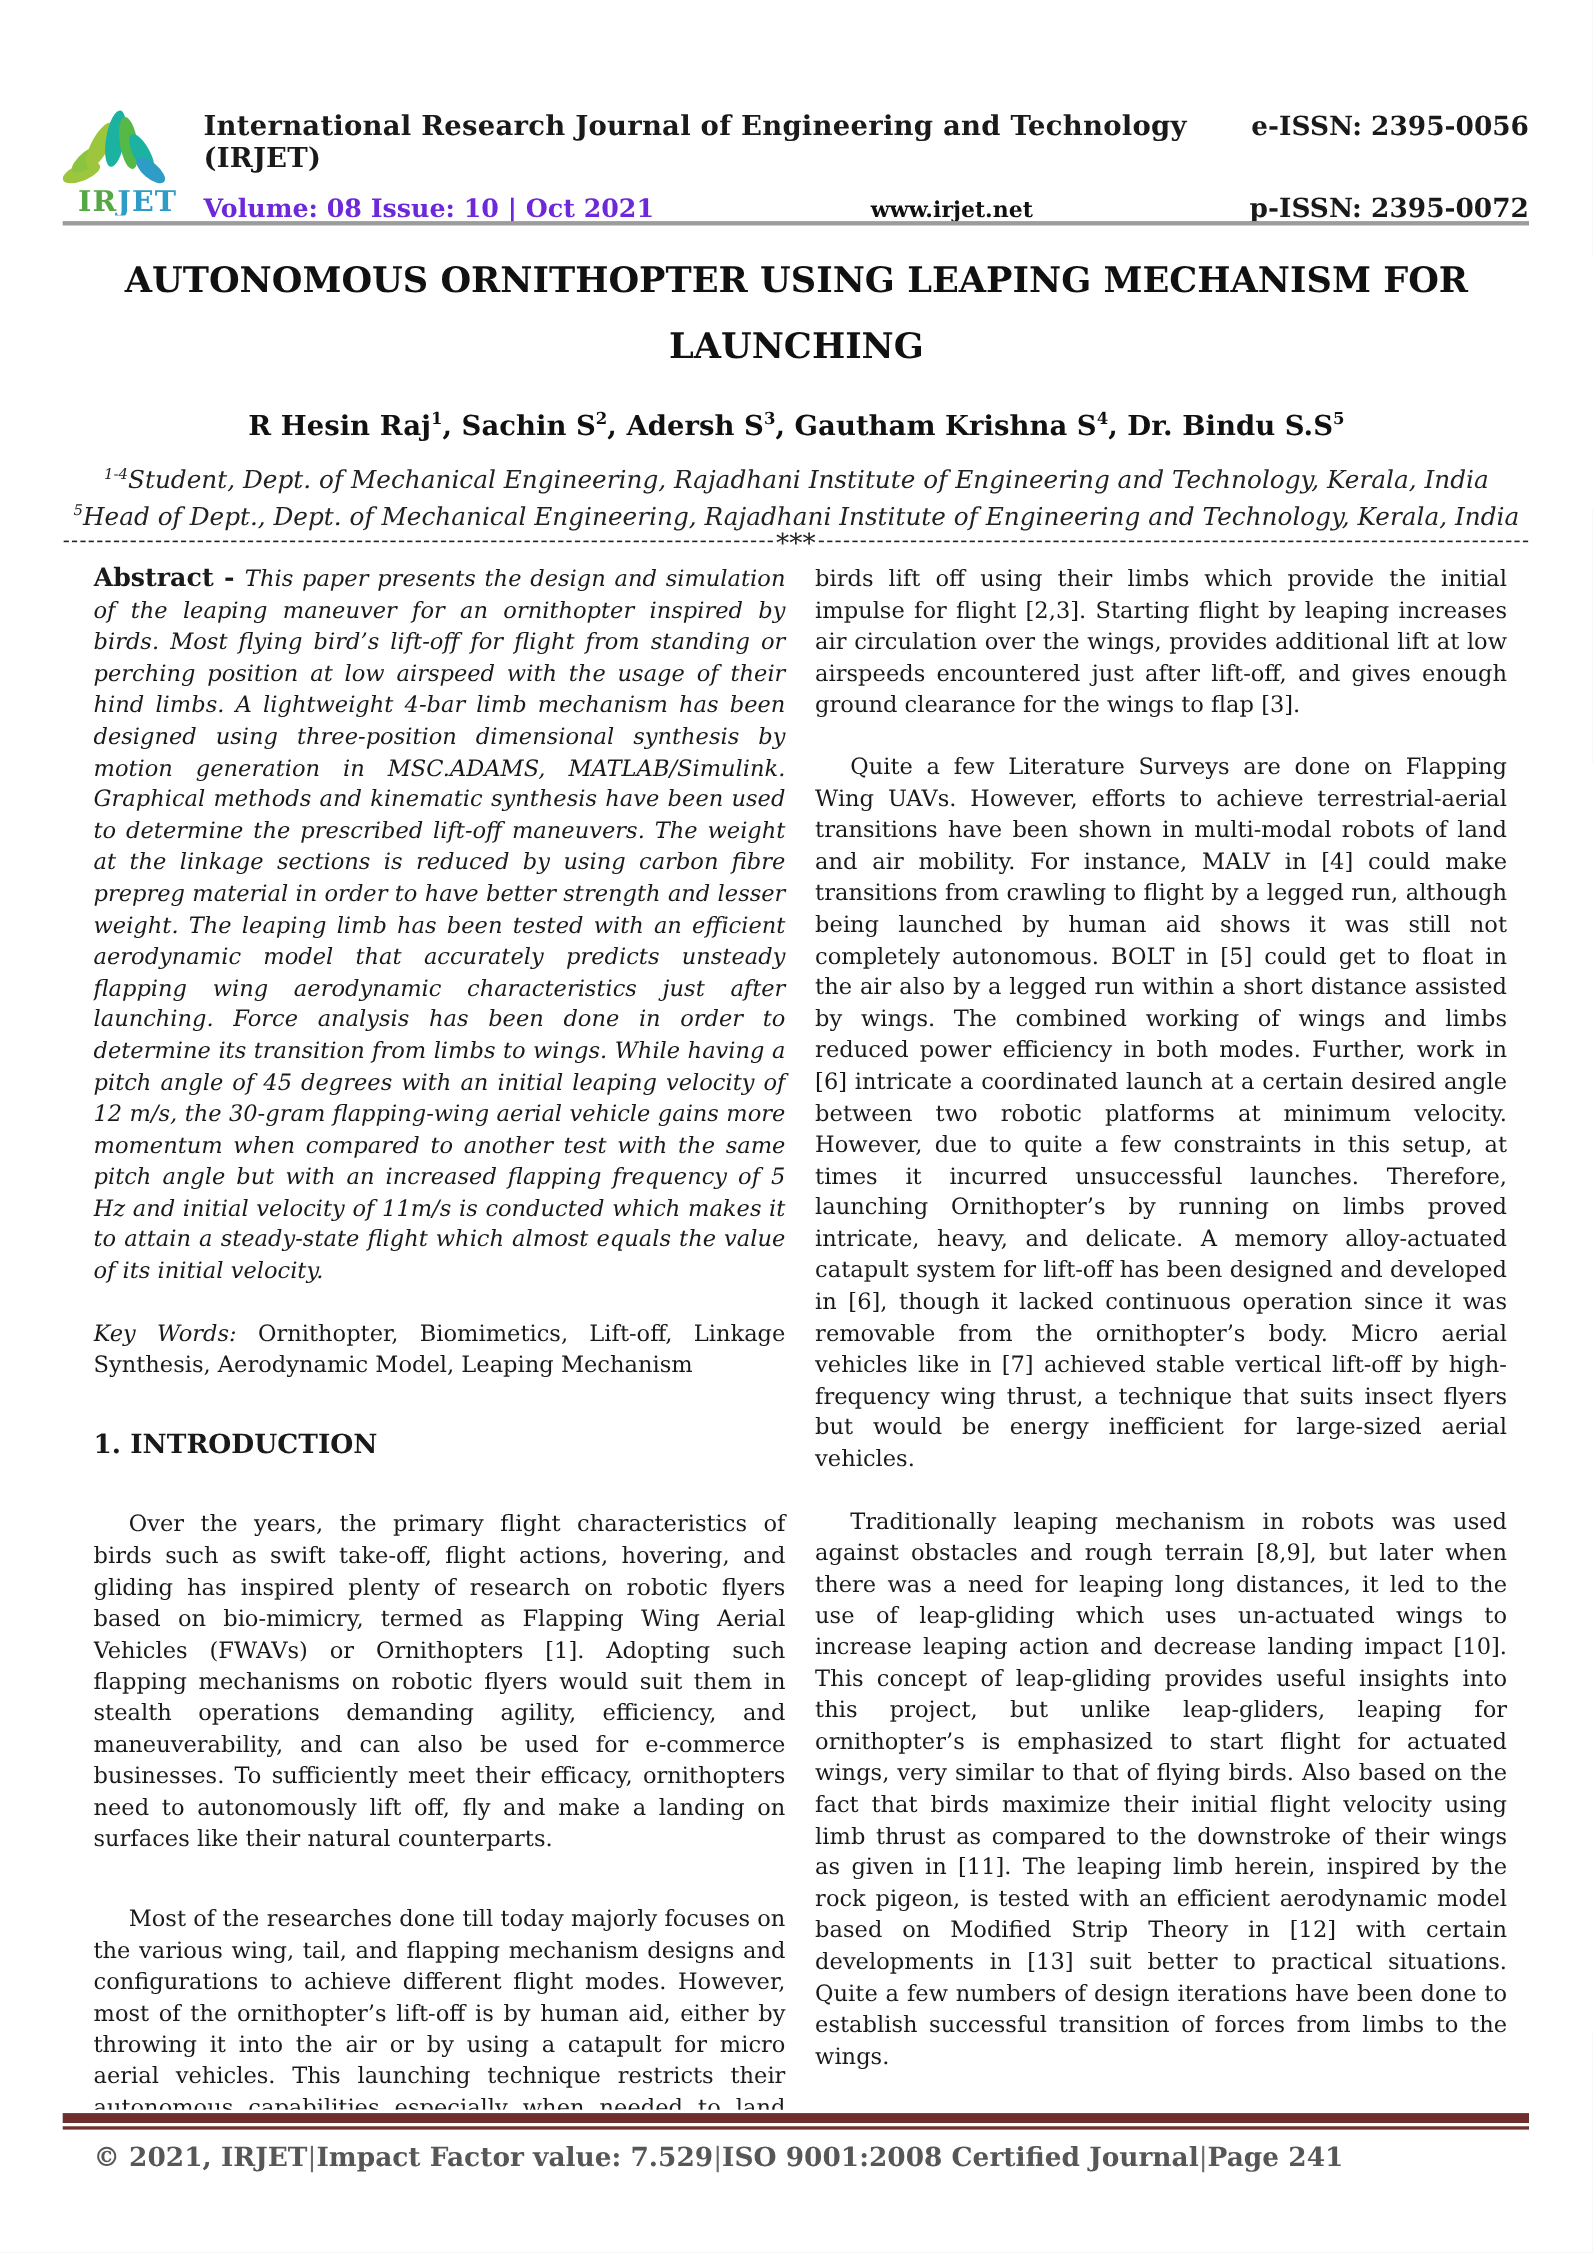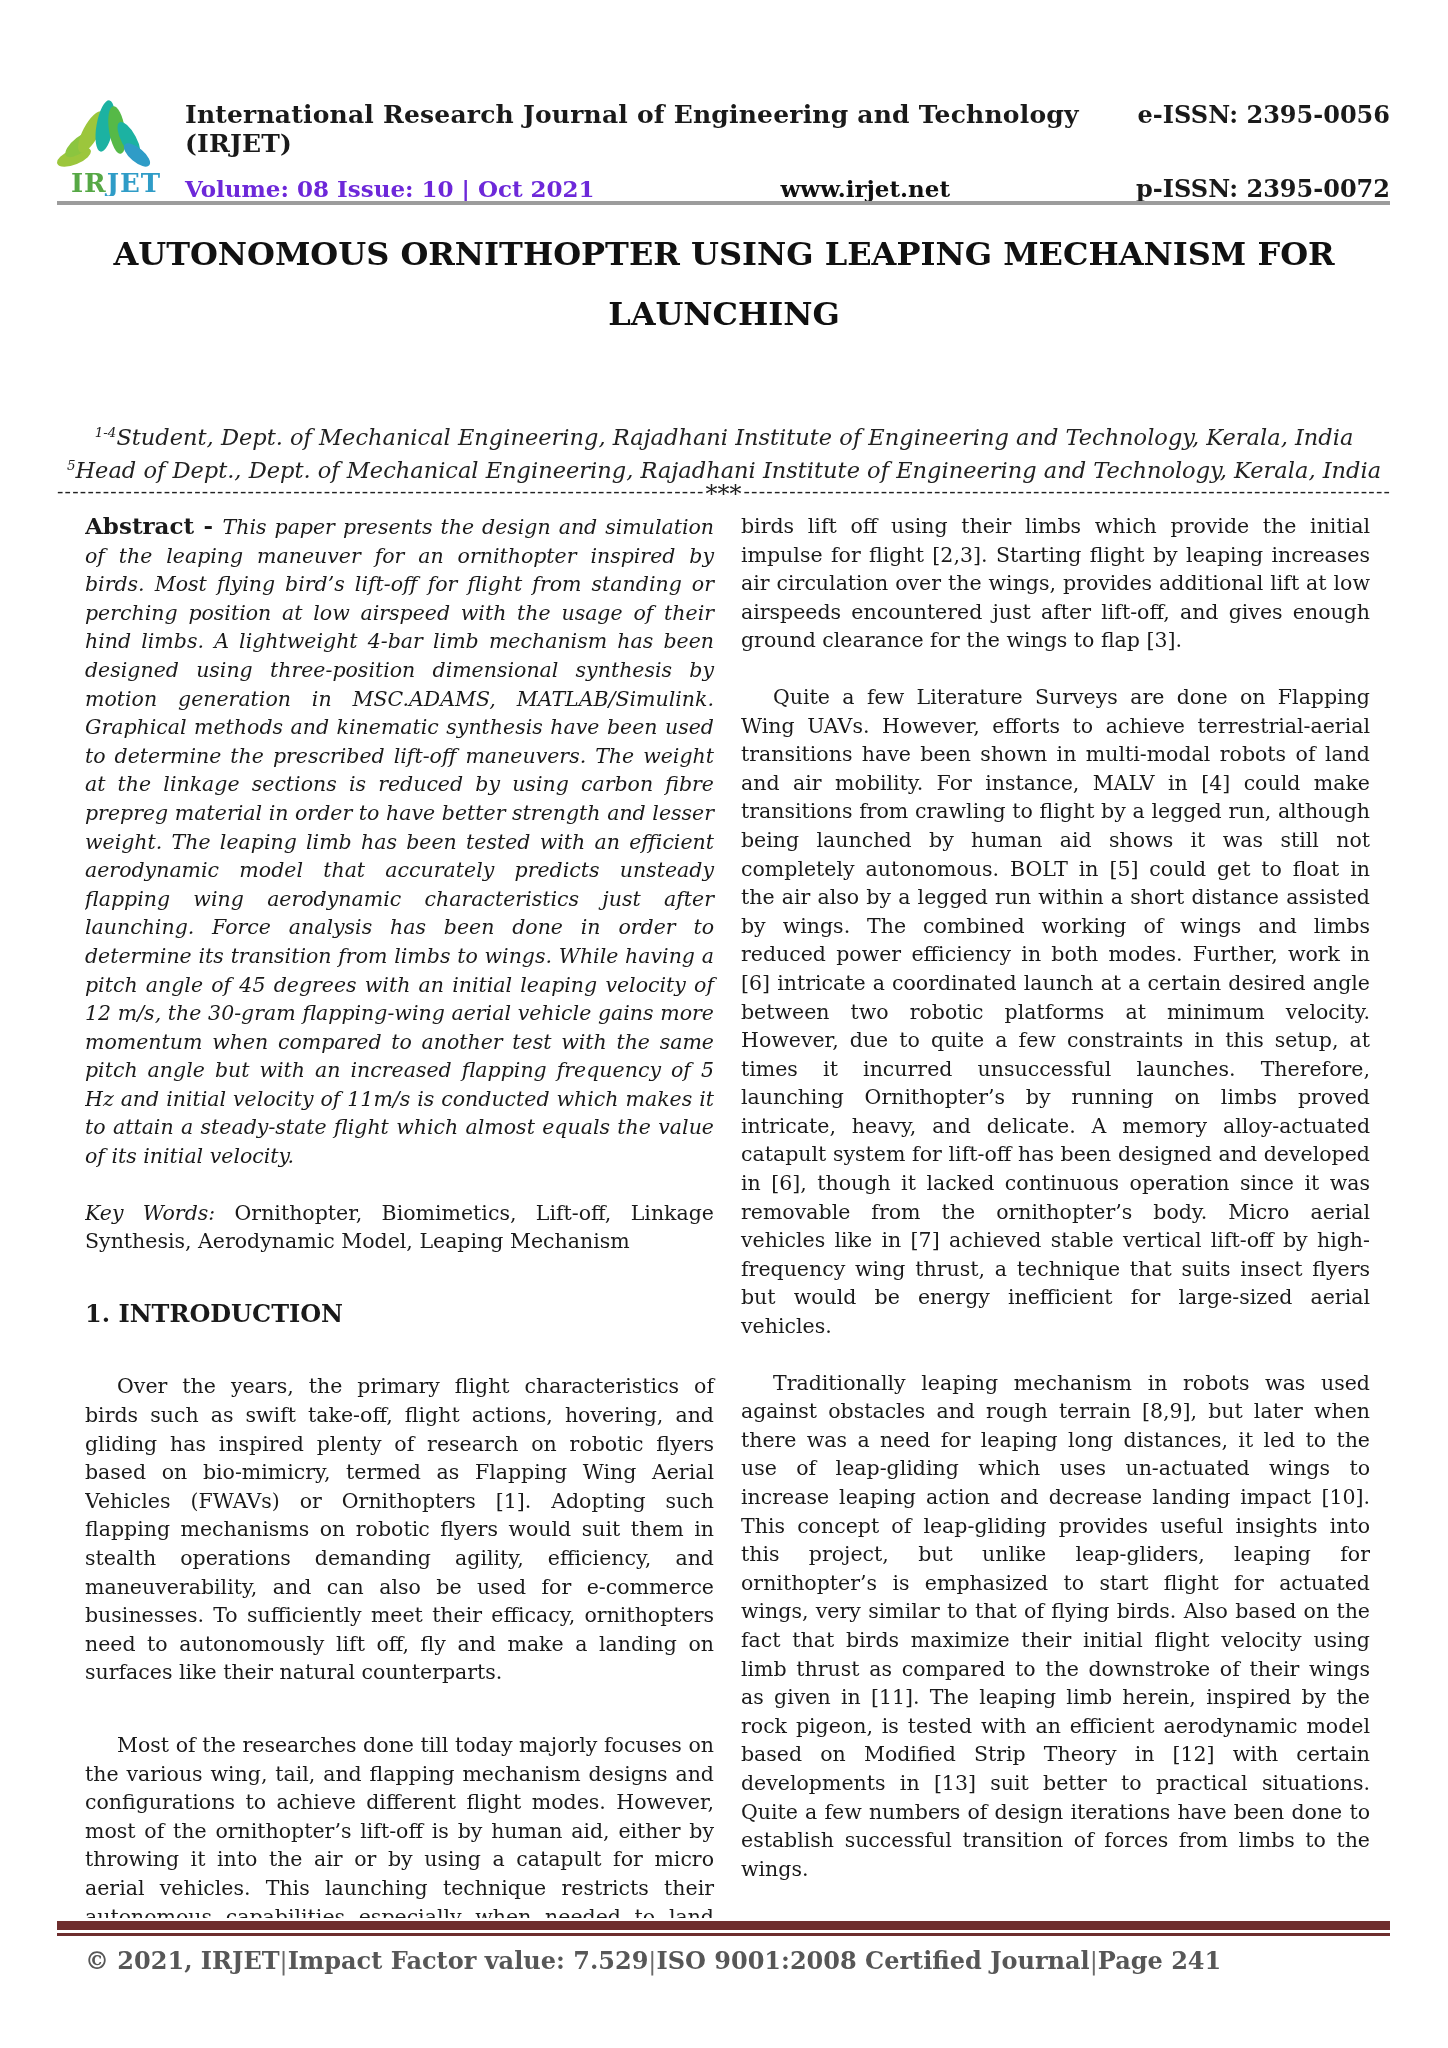--- a/index.html
+++ b/index.html
@@ -15,21 +15,21 @@
 
   
   .header { position:absolute; top:86px; left:57px; right:58px; display:flex; align-items:flex-start; }
   .logo-box { width:118px; flex:0 0 118px; margin-right:10px; }
   .header-text { flex:1; }
   .header-row1 { display:flex; justify-content:space-between; align-items:baseline; margin-top:14px; }
   .journal-name { font-size:25px; font-weight:bold; letter-spacing:0.2px; }
   .issn { font-size:24px; font-weight:bold; white-space:nowrap; }
   .header-row2 { display:flex; justify-content:space-between; align-items:baseline; margin-top:16px; }
   .volume-line { font-size:23px; font-weight:bold; color:#6d28d9; }
-  .website { font-size:23px; font-weight:bold; color:#111; }
+  .website { font-size:20px; font-weight:bold; color:#111; }
   .header-rule { position:absolute; top:201px; left:57px; right:58px; height:4px; background:#9c9c9c; }
 
   
   .paper-title {
     position:absolute; top:224px; left:95px; right:95px;
     text-align:center; font-size:32px; font-weight:bold; line-height:60px;
     color:#111;
   }
   .authors {
     position:absolute; top:372px; left:60px; right:60px;
@@ -105,20 +105,21 @@
       <div class="header-row2">
         <span class="volume-line">Volume: 08 Issue: 10 | Oct 2021</span>
         <span class="website">www.irjet.net</span>
         <span class="issn">p-ISSN: 2395-0072</span>
       </div>
     </div>
   </div>
   <div class="header-rule"></div>
 
   <div class="paper-title">AUTONOMOUS ORNITHOPTER USING LEAPING MECHANISM FOR LAUNCHING</div>
+  <div class="authors">R Hesin Raj<sup>1</sup>, Sachin S<sup>2</sup>, Adersh S<sup>3</sup>, Gautham Krishna S<sup>4</sup>, Dr. Bindu S.S<sup>5</sup></div>
   <div class="affiliations">
     <div class="affiliation"><sup>1-4</sup>Student, Dept. of Mechanical Engineering, Rajadhani Institute of Engineering and Technology, Kerala, India</div>
     <div class="affiliation"><sup>5</sup>Head of Dept., Dept. of Mechanical Engineering, Rajadhani Institute of Engineering and Technology, Kerala, India</div>
   </div>
 
   <div class="separator">
     <span class="dashes">--------------------------------------------------------------------------------------------------------------------------------</span>
     <span class="stars">***</span>
     <span class="dashes">--------------------------------------------------------------------------------------------------------------------------------</span>
   </div>

